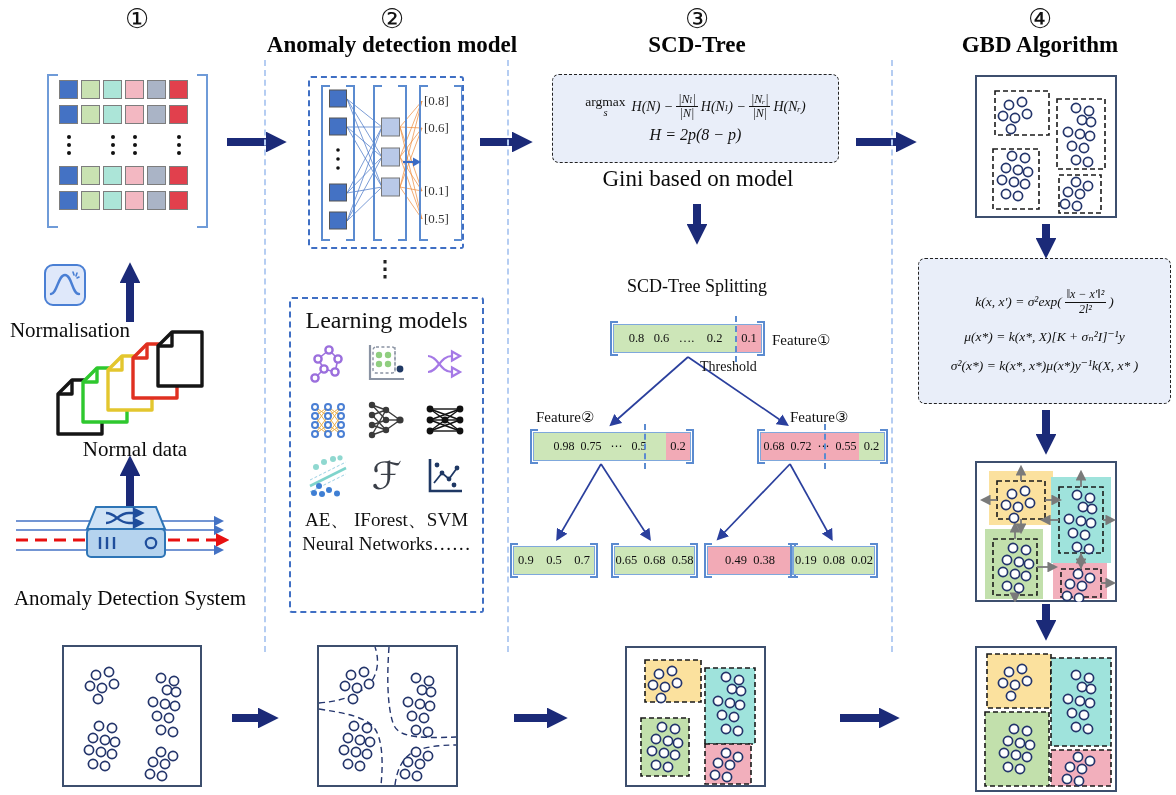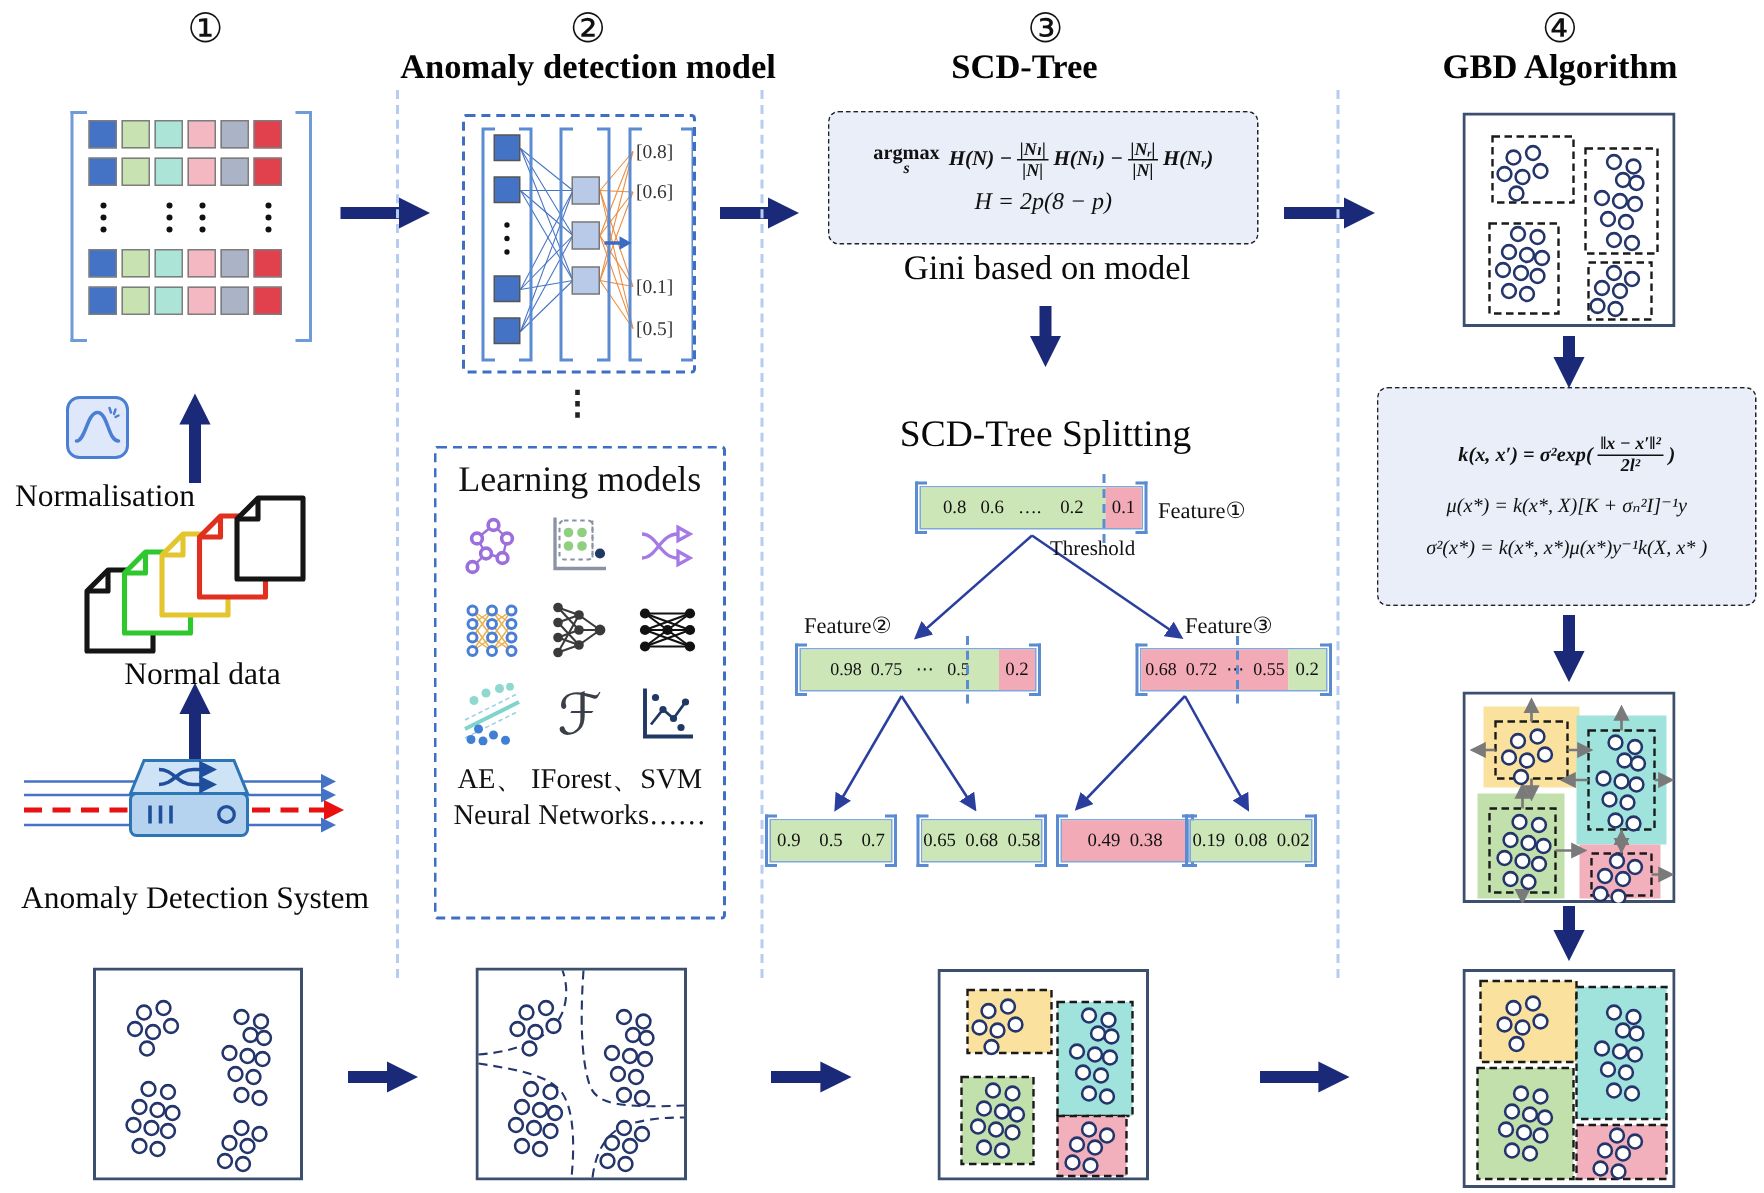--- a/index.html
+++ b/index.html
@@ -31,21 +31,21 @@
   .bluedash{position:absolute;border:2px dashed #3f6fc4;border-radius:3px;background:#fff;box-sizing:border-box;}
   .fbox{position:absolute;border:1.6px dashed #222;border-radius:7px;background:#e9eef9;box-sizing:border-box;
         display:flex;flex-direction:column;justify-content:center;align-items:center;}
   .math{font-style:italic;font-size:14px;white-space:nowrap;}
   .frac{display:inline-flex;flex-direction:column;align-items:center;vertical-align:middle;
         margin:0 3px;line-height:1.1;font-size:12px;}
   .frac .fn{border-bottom:1.2px solid #111;padding:0 2px;}
   .argmax{display:inline-flex;flex-direction:column;align-items:center;line-height:1;
           margin-right:6px;font-style:normal;font-size:13.5px;}
   .argmax .sub{font-size:10.5px;font-style:italic;}
-  .mrow{display:flex;align-items:center;justify-content:flex-start;font-weight:bold;}
+  .mrow{display:flex;align-items:center;justify-content:flex-start;}
   
   .lm-title{text-align:center;font-size:24px;margin-top:8px;}
   .lm-grid{display:grid;grid-template-columns:repeat(3,1fr);grid-auto-rows:56px;
            justify-items:center;align-items:center;margin-top:2px;padding:0 8px;}
   .lm-cap{text-align:center;font-size:19px;line-height:1.25;margin-top:4px;}
   .vdots{position:absolute;font-size:22px;font-weight:bold;color:#222;text-align:center;}
   
   .bar{position:absolute;height:29px;border:1.5px solid #7fa8dc;box-sizing:border-box;display:flex;}
   .bar:before,.bar:after{content:"";position:absolute;top:-4px;bottom:-4px;width:6px;}
   .bar:before{left:-4px;border:2.5px solid #5b8bd0;border-right:none;}
@@ -144,21 +144,21 @@
   </svg>
 
   <div class="divider" style="left:264px"></div>
   <div class="divider" style="left:507px"></div>
   <div class="divider" style="left:891px"></div>
 
   <div class="stage-num" style="left:37px;top:3px;width:200px">①</div>
   <div class="stage-num" style="left:232px;top:3px;width:320px">②</div>
   <div class="stage-title" style="left:232px;top:32px;width:320px">Anomaly detection model</div>
   <div class="stage-num" style="left:597px;top:3px;width:200px">③</div>
-  <div class="stage-title" style="left:583px;top:32px;width:200px">SCD-Tree</div>
+  <div class="stage-title" style="left:597px;top:32px;width:200px">SCD-Tree</div>
   <div class="stage-num" style="left:930px;top:3px;width:220px">④</div>
   <div class="stage-title" style="left:930px;top:32px;width:220px">GBD Algorithm</div>
 
   <div class="mx-bracket mx-bL"></div>
   <div class="mx-bracket mx-bR"></div>
   <div class="mx-grid">
     <div class="sq c1"></div>
       <div class="sq c2"></div>
       <div class="sq c3"></div>
       <div class="sq c4"></div>
@@ -521,21 +521,21 @@
       <span class="frac">
           <span class="fn">|Nᵣ|</span>
           <span>|N|</span>
         </span>
       <span>H(Nᵣ)</span>
     </div>
     <div class="math" style="font-size:16px;margin-top:6px">H = 2p(8 − p)</div>
   </div>
   <div class="lbl" style="left:592px;top:166px;width:212px;font-size:23px">Gini based on model</div>
 
-  <div class="lbl" style="left:577px;top:276px;width:240px;font-size:25px">SCD-Tree Splitting</div>
+  <div class="lbl" style="left:577px;top:276px;width:240px;font-size:18px">SCD-Tree Splitting</div>
 
   <div class="bar" style="left:613px;top:324px;width:149px">
     <div class="seg sg" style="flex:1">0.8   0.6   ….    0.2</div>
     <div class="seg sr" style="width:24px">0.1</div>
   </div>
   <div class="thresh" style="left:735px;top:316px;height:46px"></div>
   <div class="feat" style="left:772px;top:331px">Feature①</div>
   <div class="small-lbl" style="left:700px;top:359px">Threshold</div>
 
   <div class="feat" style="left:536px;top:408px">Feature②</div>

